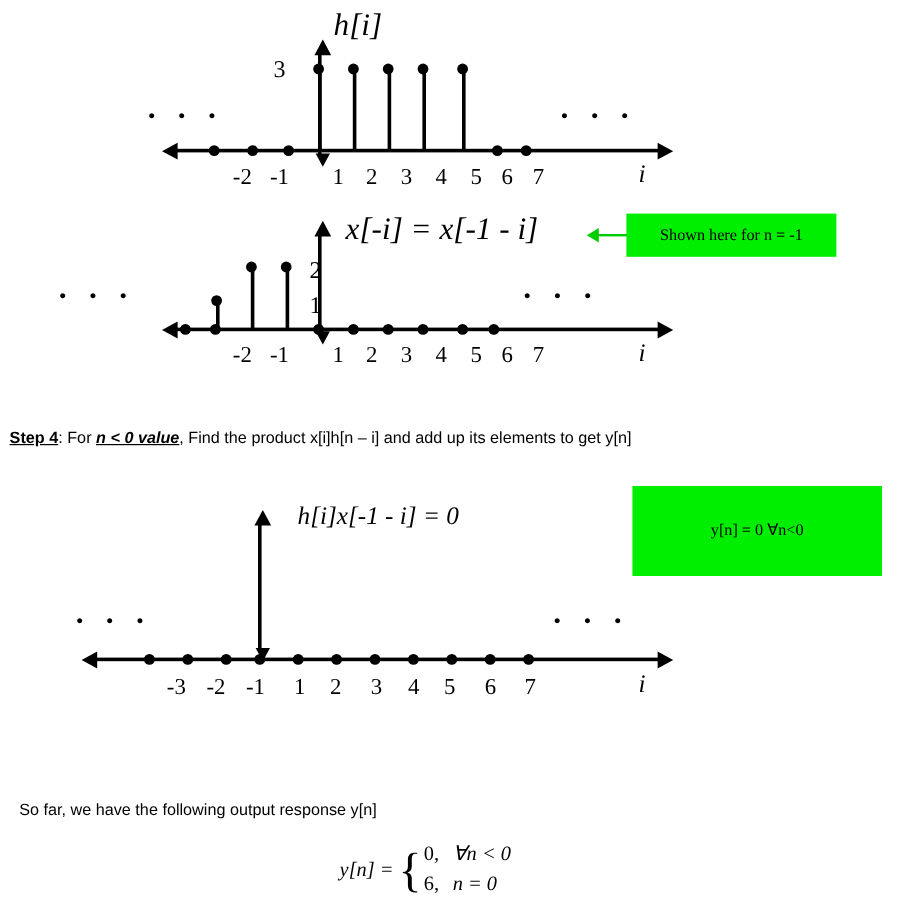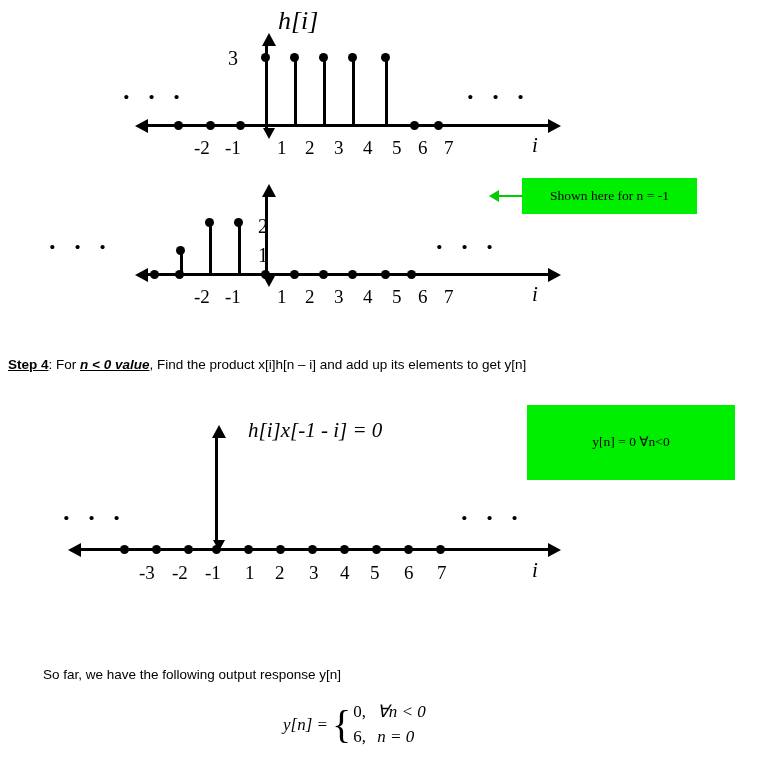--- a/index.html
+++ b/index.html
@@ -224,20 +224,21 @@
   <div class="tick-label" style="left:363px;top:138px;">4</div>
   <div class="tick-label" style="left:392px;top:138px;">5</div>
   <div class="tick-label" style="left:418px;top:138px;">6</div>
   <div class="tick-label" style="left:444px;top:138px;">7</div>
 
   <div class="axis-name" style="left:532px;top:135px;">i</div>
 </div>
 
 <div class="abs" style="left:0;top:170px;width:768px;height:155px;">
 
+  <div class="plot-title" style="left:288px;top:8px;">x[-i] = x[-1 - i]</div>
 
   <div class="arrow-up" style="left:262px;top:14px;"></div>
   <div class="axis-vline" style="left:265px;top:26px;height:82px;"></div>
   <div class="arrow-down" style="left:263px;top:106px;"></div>
 
   <div class="arrow-left" style="left:135px;top:98px;"></div>
   <div class="axis-line" style="left:147px;top:103px;width:404px;"></div>
   <div class="arrow-right" style="left:548px;top:98px;"></div>
 
   <div class="val-label" style="left:258px;top:46px;">2</div>
@@ -326,21 +327,21 @@
   <div class="tick-label" style="left:404px;top:163px;">6</div>
   <div class="tick-label" style="left:437px;top:163px;">7</div>
 
   <div class="axis-name" style="left:532px;top:160px;">i</div>
 </div>
 
 <div class="callout" style="left:527px;top:405px;width:208px;height:75px;">
   <span>y[n] = 0 ∀n&lt;0</span>
 </div>
 
-<div class="body-text" style="left:43px;top:666px;">So far, we have the following output response y[n]</div>
+<div class="body-text" style="left:16px;top:666px;">So far, we have the following output response y[n]</div>
 
 <div class="formula" style="left:283px;top:700px;">
   <span class="lhs">y[n] =</span>
   <span class="brace">{</span>
   <span class="cases">
     <span class="case-row">
       <span class="case-val">0,</span>
       <span class="case-cond">∀n &lt; 0</span>
     </span>
     <span class="case-row">

